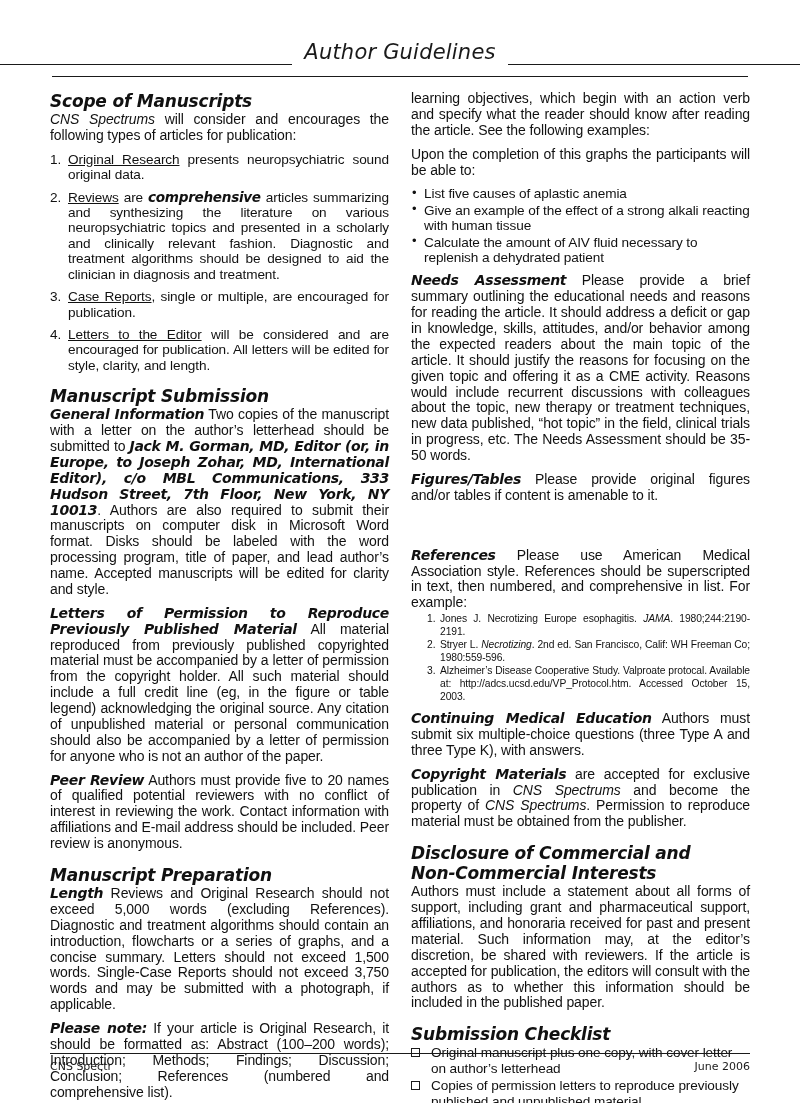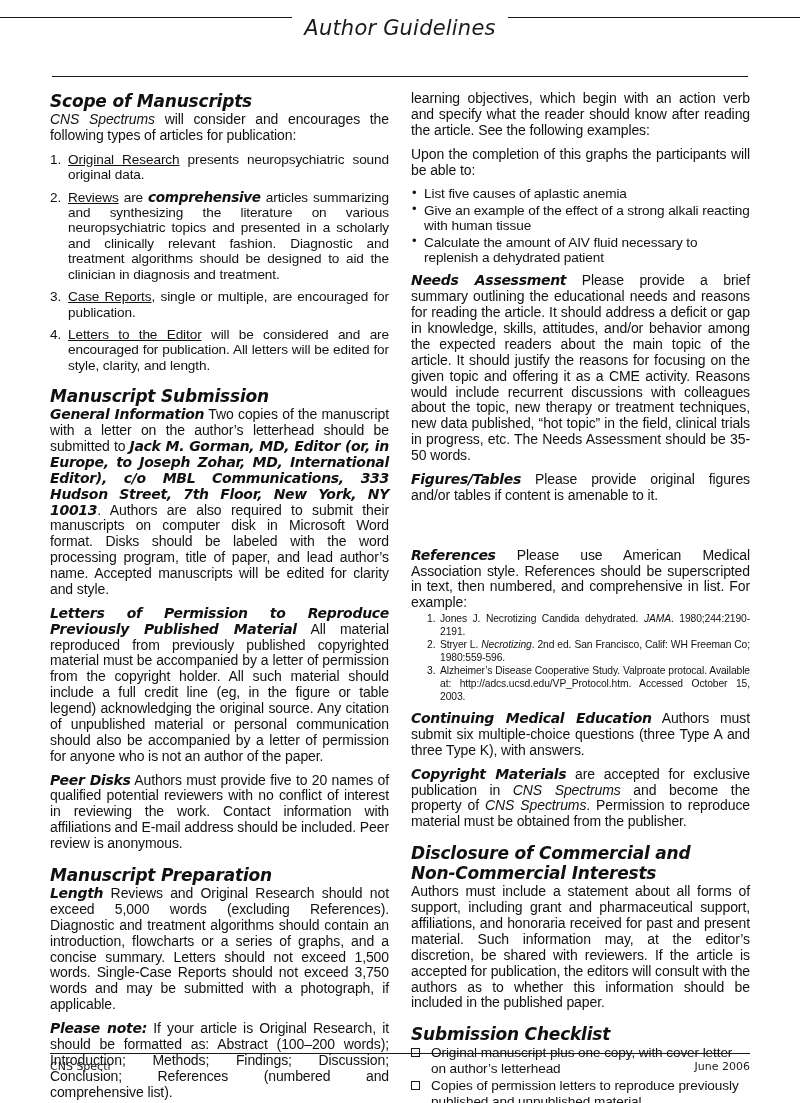--- a/index.html
+++ b/index.html
@@ -23,21 +23,21 @@
     box-sizing: border-box;
     padding: 0 50px;
   }
 
   
   .runhead {
     position: relative;
     height: 48px;
     margin: 0 -50px;
     display: flex;
-    align-items: flex-start;
+    align-items: flex-end;
     justify-content: center;
     padding-top: 16px;
   }
   .runhead .rule {
     flex: 1 1 auto;
     height: 0;
     border-top: 1.6px solid #1a1a1a;
     position: relative;
     top: 1px;
   }
@@ -249,21 +249,21 @@
         <li>
           <span class="num">4.</span><span class="ul">Letters to the Editor</span><span> will be considered and are encouraged for publication. All letters will be edited for style, clarity, and length.</span>
         </li>
       </ol>
 
       <h2 class="sec gap">Manuscript Submission</h2>
       <p><span class="lead">General Information</span><span> Two copies of the manuscript with a letter on the author’s letterhead should be submitted to </span><span class="bi">Jack M. Gorman, MD, Editor (or, in Europe, to Joseph Zohar, MD, International Editor), c/o MBL Communications, 333 Hudson Street, 7th Floor, New York, NY 10013</span><span>. Authors are also required to submit their manuscripts on computer disk in Microsoft Word format. Disks should be labeled with the word processing program, title of paper, and lead author’s name. Accepted manuscripts will be edited for clarity and style.</span></p>
 
       <p><span class="lead">Letters of Permission to Reproduce Previously Published Material</span><span> All material reproduced from previously published copyrighted material must be accompanied by a letter of permission from the copyright holder. All such material should include a full credit line (eg, in the figure or table legend) acknowledging the original source. Any citation of unpublished material or personal communication should also be accompanied by a letter of permission for anyone who is not an author of the paper.</span></p>
 
-      <p><span class="lead">Peer Disks</span><span> Authors must provide five to 20 names of qualified potential reviewers with no conflict of interest in reviewing the work. Contact information with affiliations and E-mail address should be included. Peer review is anonymous.</span></p>
+      <p><span class="lead">Peer Review</span><span> Authors must provide five to 20 names of qualified potential reviewers with no conflict of interest in reviewing the work. Contact information with affiliations and E-mail address should be included. Peer review is anonymous.</span></p>
 
       <h2 class="sec gap">Manuscript Preparation</h2>
       <p><span class="lead">Length</span><span> Reviews and Original Research should not exceed 5,000 words (excluding References). Diagnostic and treatment algorithms should contain an introduction, flowcharts or a series of graphs, and a concise summary. Letters should not exceed 1,500 words. Single-Case Reports should not exceed 3,750 words and may be submitted with a photograph, if applicable.</span></p>
 
       <p><span class="lead">Please note:</span><span> If your article is Original Research, it should be formatted as: Abstract (100–200 words); Introduction; Methods; Findings; Discussion; Conclusion; References (numbered and comprehensive list).</span></p>
 
       <p><span class="lead">Spacing and Pagination</span><span> Diagnostic should be double-spaced and numbered.</span></p>
 
       <p><span class="lead">Abstract</span><span>  Authors must provide a brief abstract of 100–200 words.</span></p>
 
@@ -281,21 +281,21 @@
         <li><span class="dot">•</span><span>Calculate the amount of AIV fluid necessary to replenish a dehydrated patient</span></li>
       </ul>
 
       <p><span class="lead">Needs Assessment</span><span> Please provide a brief summary outlining the educational needs and reasons for reading the article. It should address a deficit or gap in knowledge, skills, attitudes, and/or behavior among the expected readers about the main topic of the article. It should justify the reasons for focusing on the given topic and offering it as a CME activity. Reasons would include recurrent discussions with colleagues about the topic, new therapy or treatment techniques, new data published, “hot topic” in the field, clinical trials in progress, etc. The Needs Assessment should be 35-50 words.</span></p>
 
       <p><span class="lead">Figures/Tables</span><span> Please provide original figures and/or tables if content is amenable to it.</span></p>
 
       <p class="nogap"><span class="lead">References</span><span> Please use American Medical Association style. References should be superscripted in text, then numbered, and comprehensive in list. For example:</span></p>
 
       <ol class="refs">
-        <li><span class="num">1.</span><span>Jones J. Necrotizing Candida dehydrated. </span><span class="it">JAMA</span><span>. 1980;244:2190-2191.</span></li>
+        <li><span class="num">1.</span><span>Jones J. Necrotizing Europe esophagitis. </span><span class="it">JAMA</span><span>. 1980;244:2190-2191.</span></li>
         <li><span class="num">2.</span><span>Stryer L. </span><span class="it">Necrotizing</span><span>. 2nd ed. San Francisco, Calif: WH Freeman Co; 1980:559-596.</span></li>
         <li><span class="num">3.</span><span>Alzheimer’s Disease Cooperative Study. Valproate protocal. Available at: http://adcs.ucsd.edu/VP_Protocol.htm. Accessed October 15, 2003.</span><span class="it"></span><span></span></li>
       </ol>
 
       <p><span class="lead">Continuing Medical Education</span><span> Authors must submit six multiple-choice questions (three Type A and three Type K), with answers.</span></p>
 
       <p><span class="lead">Copyright Materials</span><span> are accepted for exclusive publication in </span><span class="it">CNS Spectrums</span><span> and become the property of </span><span class="it">CNS Spectrums</span><span>. Permission to reproduce material must be obtained from the publisher.</span></p>
 
       <h2 class="sec gap" style="margin-bottom:0">Disclosure of Commercial and</h2>
       <h2 class="sec">Non-Commercial Interests</h2>

